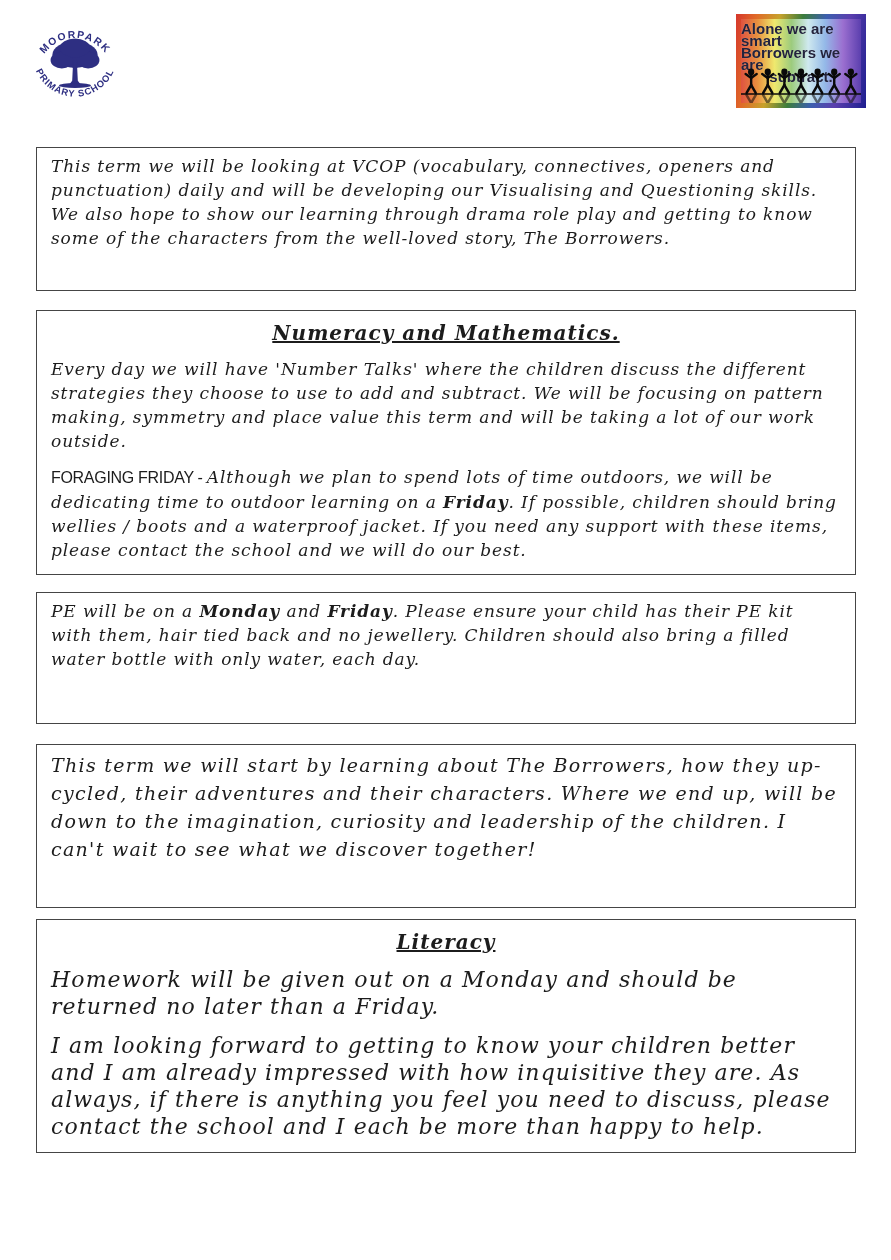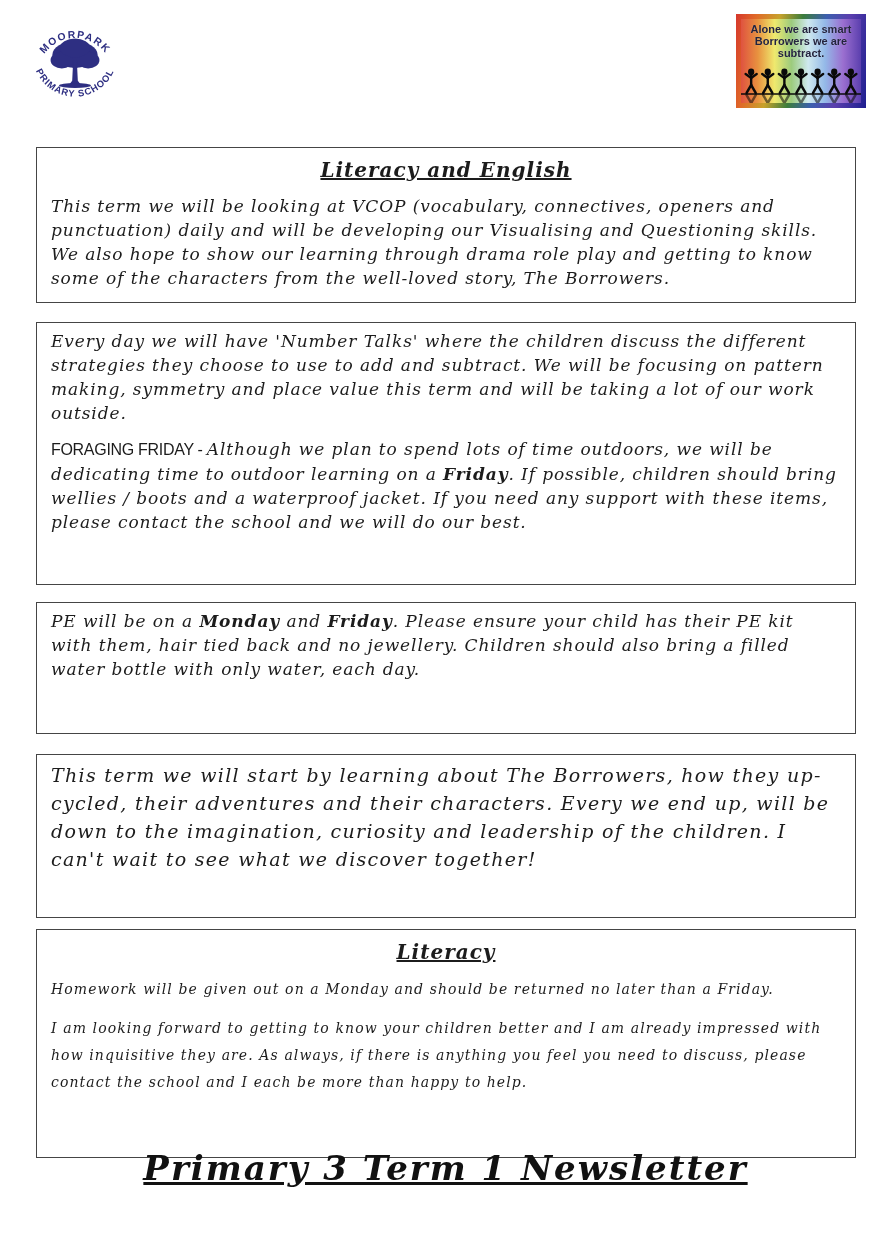--- a/index.html
+++ b/index.html
@@ -33,21 +33,21 @@
       #cfe9ef 56%, #94b9e8 70%, #9b6fd0 85%, #5b3fae 100%);
     display: flex; flex-direction: column; align-items: center;
     padding-top: 4px;
     position: relative;
     overflow: hidden;
   }
   .banner-text {
     font-family: "Liberation Sans", sans-serif;
     font-weight: bold;
     font-style: normal;
-    font-size: 11px;
+    font-size: 15px;
     line-height: 12px;
     color: #23233d;
     text-align: left;
     text-shadow: 0 0 1px rgba(255,255,255,0.4);
   }
   .banner-kids { position: absolute; bottom: 0; left: 0; width: 100%; height: 48px; }
   .banner-kids svg { width: 100%; height: 100%; display: block; }
 
   
   .content { position: absolute; top: 147px; left: 36px; width: 820px; }
@@ -75,21 +75,21 @@
   }
   .box p:last-child { margin-bottom: 4px; }
 
   section[data-name="section-literacy"]    { min-height: 144px; margin-bottom: 19px; }
   section[data-name="section-numeracy"]    { min-height: 263px; margin-bottom: 17px; }
   section[data-name="section-health"]      { min-height: 132px; margin-bottom: 20px; }
   section[data-name="section-play"]        { min-height: 164px; margin-bottom: 11px; }
   section[data-name="section-homework"]    { min-height: 229px; margin-bottom: 0; }
 
   section[data-name="section-play"] p     { font-size: 19px; letter-spacing: 1.3px; line-height: 28px; }
-  section[data-name="section-homework"] p { font-size: 14px; letter-spacing: 1.1px; line-height: 27px; }
+  section[data-name="section-homework"] p { font-size: 22px; letter-spacing: 1.1px; line-height: 27px; }
 
   .seg-plain { }
   .seg-bold  { font-weight: bold; }
   .seg-print {
     font-family: "Liberation Sans", sans-serif;
     font-style: normal;
     font-size: 16px;
     letter-spacing: -0.3px;
     font-weight: 500;
   }
@@ -178,35 +178,34 @@
               <use href="#kid" transform="translate(119,30)"></use>
             </g>
           </svg>
         </div>
       </div>
     </div>
   </div>
 
   <main class="content" data-name="sections">
       <section class="box" data-name="section-literacy">
-        <h2 data-name="section-heading">Literacy and English</h2>
         <p data-name="section-paragraph"><span class="seg-plain" data-name="text-segment-plain">This term we will be looking at VCOP (vocabulary, connectives, openers and punctuation) daily and will be developing our Visualising and Questioning skills. We also hope to show our learning through drama role play and getting to know some of the characters from the well-loved story, The Borrowers.</span></p>
       </section>
       <section class="box" data-name="section-numeracy">
+        <h2 data-name="section-heading">Numeracy and Mathematics.</h2>
         <p data-name="section-paragraph"><span class="seg-plain" data-name="text-segment-plain">Every day we will have 'Number Talks' where the children discuss the different strategies they choose to use to add and subtract. We will be focusing on pattern making, symmetry and place value this term and will be taking a lot of our work outside.</span></p>
         <p data-name="section-paragraph"><span class="seg-print" data-name="text-segment-print">FORAGING FRIDAY - </span><span class="seg-plain" data-name="text-segment-plain">Although we plan to spend lots of time outdoors, we will be dedicating time to outdoor learning on a </span><span class="seg-bold" data-name="text-segment-bold">Friday</span><span class="seg-plain" data-name="text-segment-plain">. If possible, children should bring wellies / boots and a waterproof jacket. If you need any support with these items, please contact the school and we will do our best.</span></p>
       </section>
       <section class="box" data-name="section-health">
         <p data-name="section-paragraph"><span class="seg-plain" data-name="text-segment-plain">PE will be on a </span><span class="seg-bold" data-name="text-segment-bold">Monday</span><span class="seg-plain" data-name="text-segment-plain"> and </span><span class="seg-bold" data-name="text-segment-bold">Friday</span><span class="seg-plain" data-name="text-segment-plain">. Please ensure your child has their PE kit with them, hair tied back and no jewellery. Children should also bring a filled water bottle with only water, each day.</span></p>
       </section>
       <section class="box" data-name="section-play">
-        <p data-name="section-paragraph"><span class="seg-plain" data-name="text-segment-plain">This term we will start by learning about The Borrowers, how they up-cycled, their adventures and their characters. Every we end up, will be down to the imagination, curiosity and leadership of the children. I can't wait to see what we discover together!</span></p>
+        <p data-name="section-paragraph"><span class="seg-plain" data-name="text-segment-plain">This term we will start by learning about The Borrowers, how they up-cycled, their adventures and their characters. Where we end up, will be down to the imagination, curiosity and leadership of the children. I can't wait to see what we discover together!</span></p>
       </section>
       <section class="box" data-name="section-homework">
         <h2 data-name="section-heading">Literacy</h2>
         <p data-name="section-paragraph"><span class="seg-plain" data-name="text-segment-plain">Homework will be given out on a Monday and should be returned no later than a Friday.</span></p>
         <p data-name="section-paragraph"><span class="seg-plain" data-name="text-segment-plain">I am looking forward to getting to know your children better and I am already impressed with how inquisitive they are. As always, if there is anything you feel you need to discuss, please contact the school and I each be more than happy to help.</span></p>
       </section>
     </main>
 
-  <div class="footer-title" data-name="page-title">Primary 3 Term 1 Newsletter</div>
 
 </div>
 
 </body></html>

